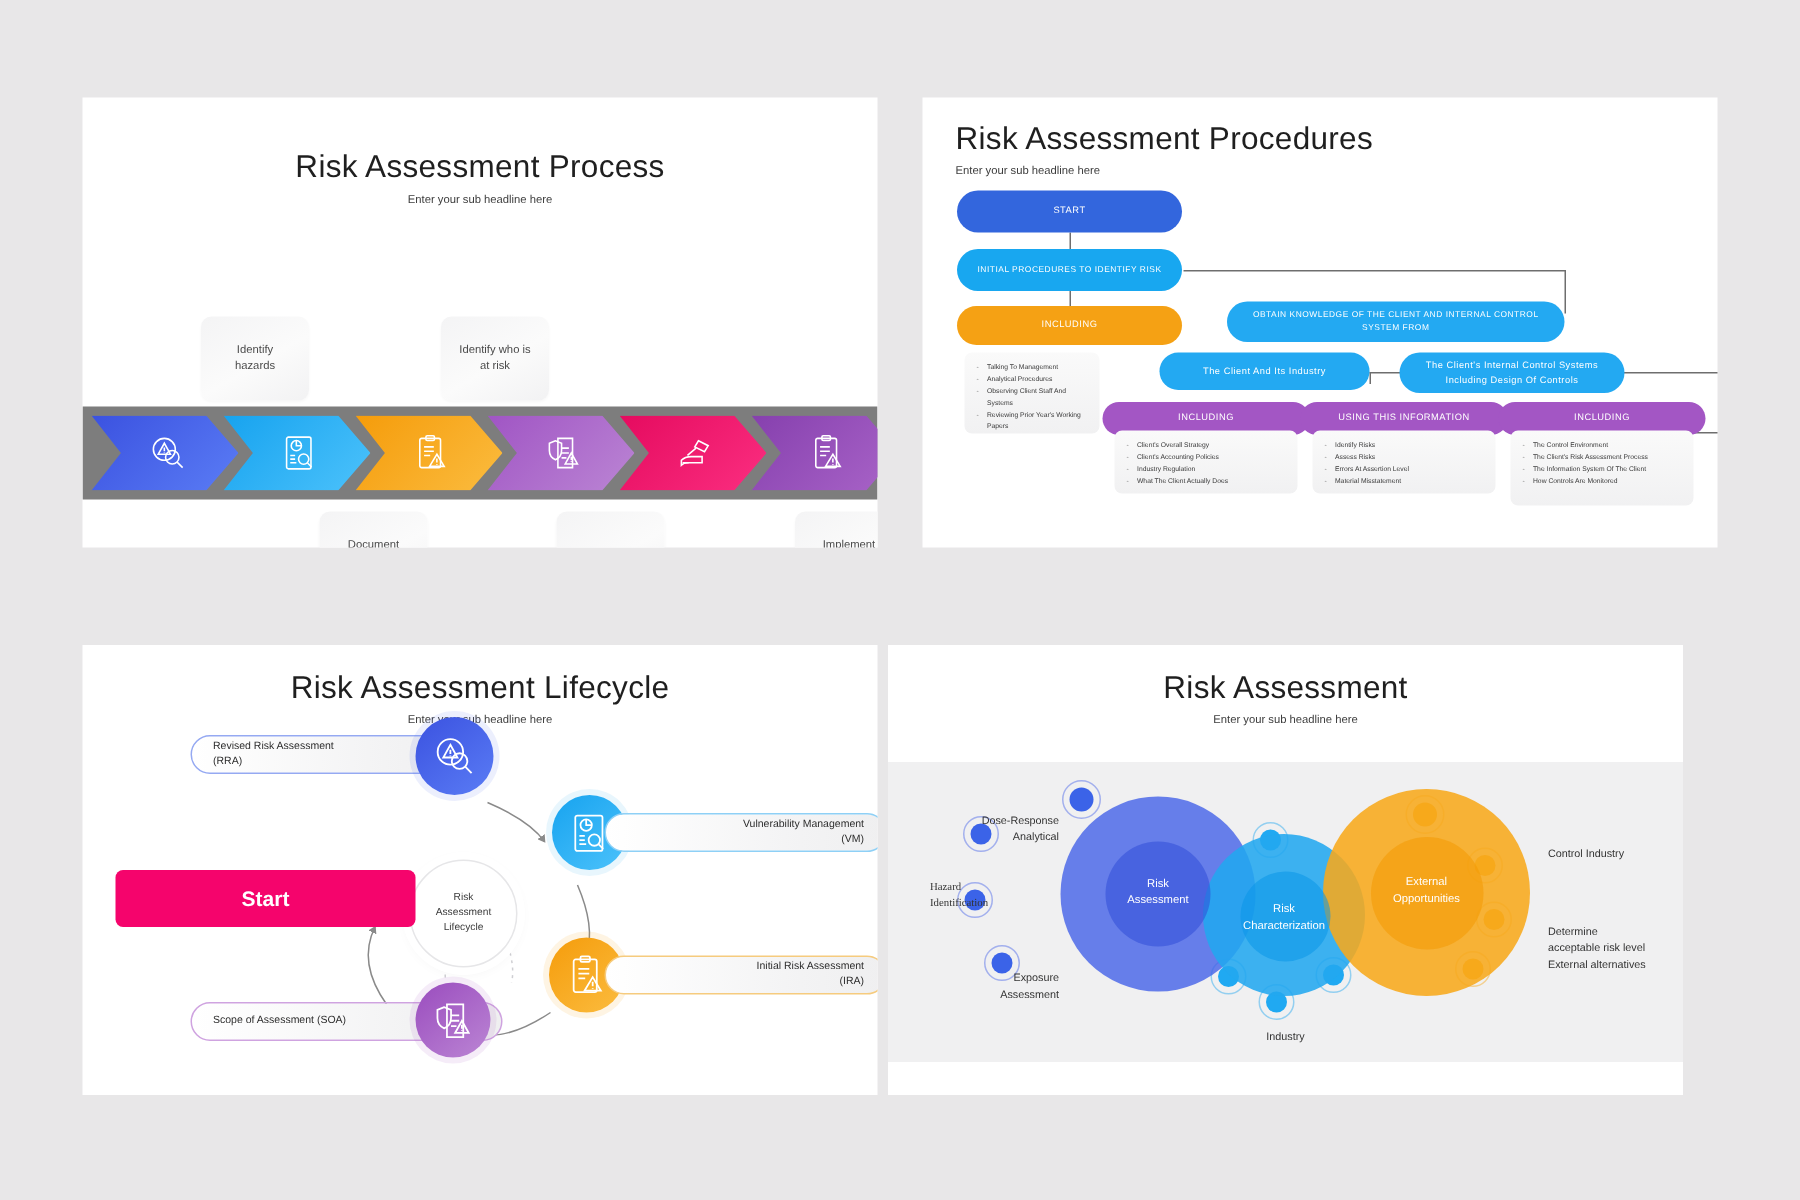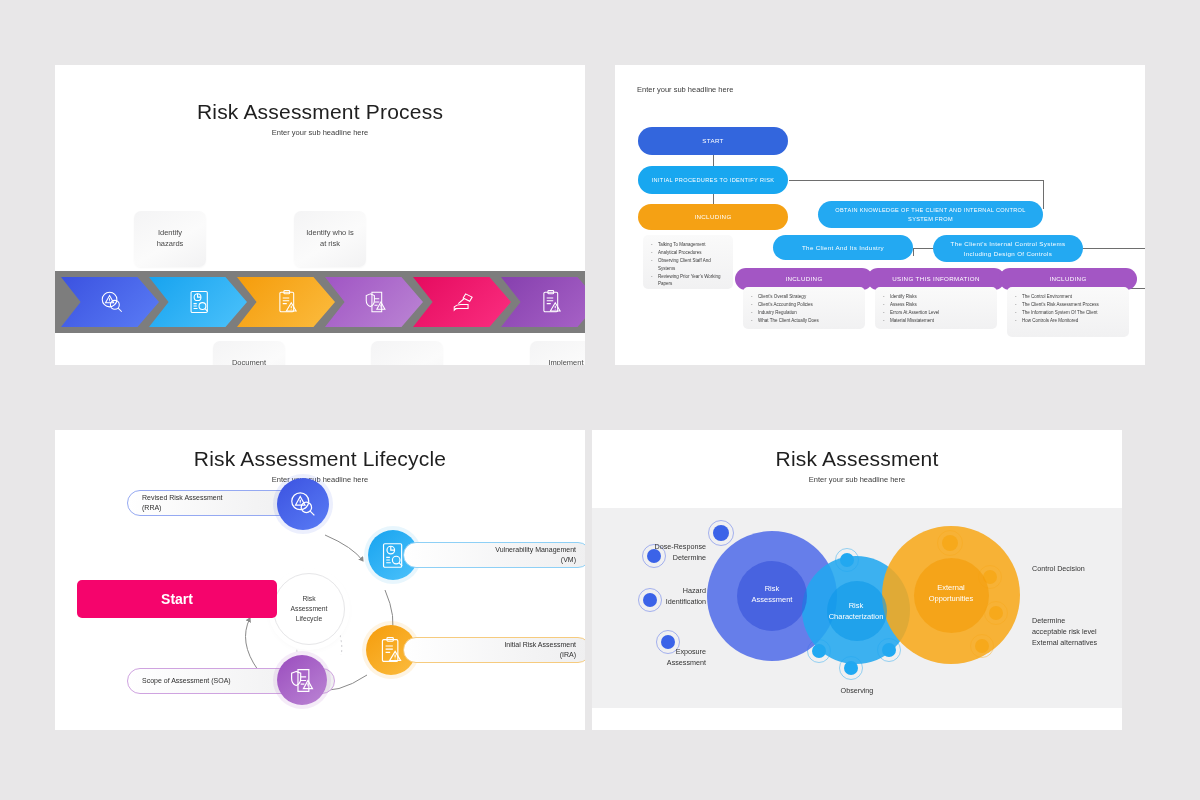--- a/index.html
+++ b/index.html
@@ -213,20 +213,21 @@
         <span style="white-space:pre-line">Reassess</span>
       </div>
     <div class="mini-card" style="left:475px; top:276px;">
         <span style="white-space:pre-line">Implement
 controls</span>
       </div>
   </div>
 
   <div class="slide" id="slide-2">
     <div class="hdr title-l">
+      <div class="s-title">Risk Assessment Procedures</div>
       <div class="s-sub">Enter your sub headline here</div>
     </div>
 
     <div class="ln" style="left:98px; top:90px;  width:1px; height:12px;"></div>
     <div class="ln" style="left:98px; top:127px; width:1px; height:12px;"></div>
     <div class="ln" style="left:174px;top:115px; width:255px;height:1px;"></div>
     <div class="ln" style="left:428px;top:115px; width:1px; height:29px;"></div>
     <div class="ln" style="left:428px;top:173px; width:1px; height:10px;"></div>
     <div class="ln" style="left:298px;top:183px; width:261px;height:1px;"></div>
     <div class="ln" style="left:298px;top:183px; width:1px; height:8px;"></div>
@@ -435,28 +436,28 @@
       <div class="venn" style="left:322px; top:50px;  width:75px;  height:75px;  background:rgba(244,155,7,.6);"></div>
 
       <div class="venn-txt" style="left:135px; top:76px;"><span style="white-space:pre-line">Risk
 Assessment</span></div>
       <div class="venn-txt" style="left:219px; top:93px;"><span style="white-space:pre-line">Risk
 Characterization</span></div>
       <div class="venn-txt" style="left:314px; top:75px;"><span style="white-space:pre-line">External
 Opportunities</span></div>
 
       <div class="s4-lbl" style="left:28px;  top:34px;  width:86px; text-align:right;"><span style="white-space:pre-line">Dose-Response
-Determine</span></div>
-      <div class="s4-lbl" style="left:28px;  top:78px;  width:86px; text-align:right;"><span style="white-space:pre-line">Hazard
+Analytical</span></div>
+      <div class="s4-lbl" style="left:28px;  top:78px;  width:86px; font-family:Liberation Serif, serif;"><span style="white-space:pre-line">Hazard
 Identification</span></div>
       <div class="s4-lbl" style="left:28px;  top:120px; width:86px; text-align:right;margin-top:19px;"><span style="white-space:pre-line">Exposure
 Assessment</span></div>
 
-      <div class="s4-lbl" style="left:440px; top:56px;  width:92px;"><span style="white-space:pre-line">Control Decision</span></div>
+      <div class="s4-lbl" style="left:440px; top:56px;  width:92px;"><span style="white-space:pre-line">Control Industry</span></div>
       <div class="s4-lbl" style="left:440px; top:88px;  width:95px;margin-top:20px;"><span style="white-space:pre-line">Determine
 acceptable risk level</span></div>
       <div class="s4-lbl" style="left:440px; top:130px; width:95px;"><span style="white-space:pre-line">External alternatives</span></div>
 
-      <div class="s4-lbl" style="left:215px; top:178px; width:100px; text-align:center;"><span>Observing</span></div>
+      <div class="s4-lbl" style="left:215px; top:178px; width:100px; text-align:center;"><span>Industry</span></div>
     </div>
   </div>
 
 </div>
 
 </body></html>

